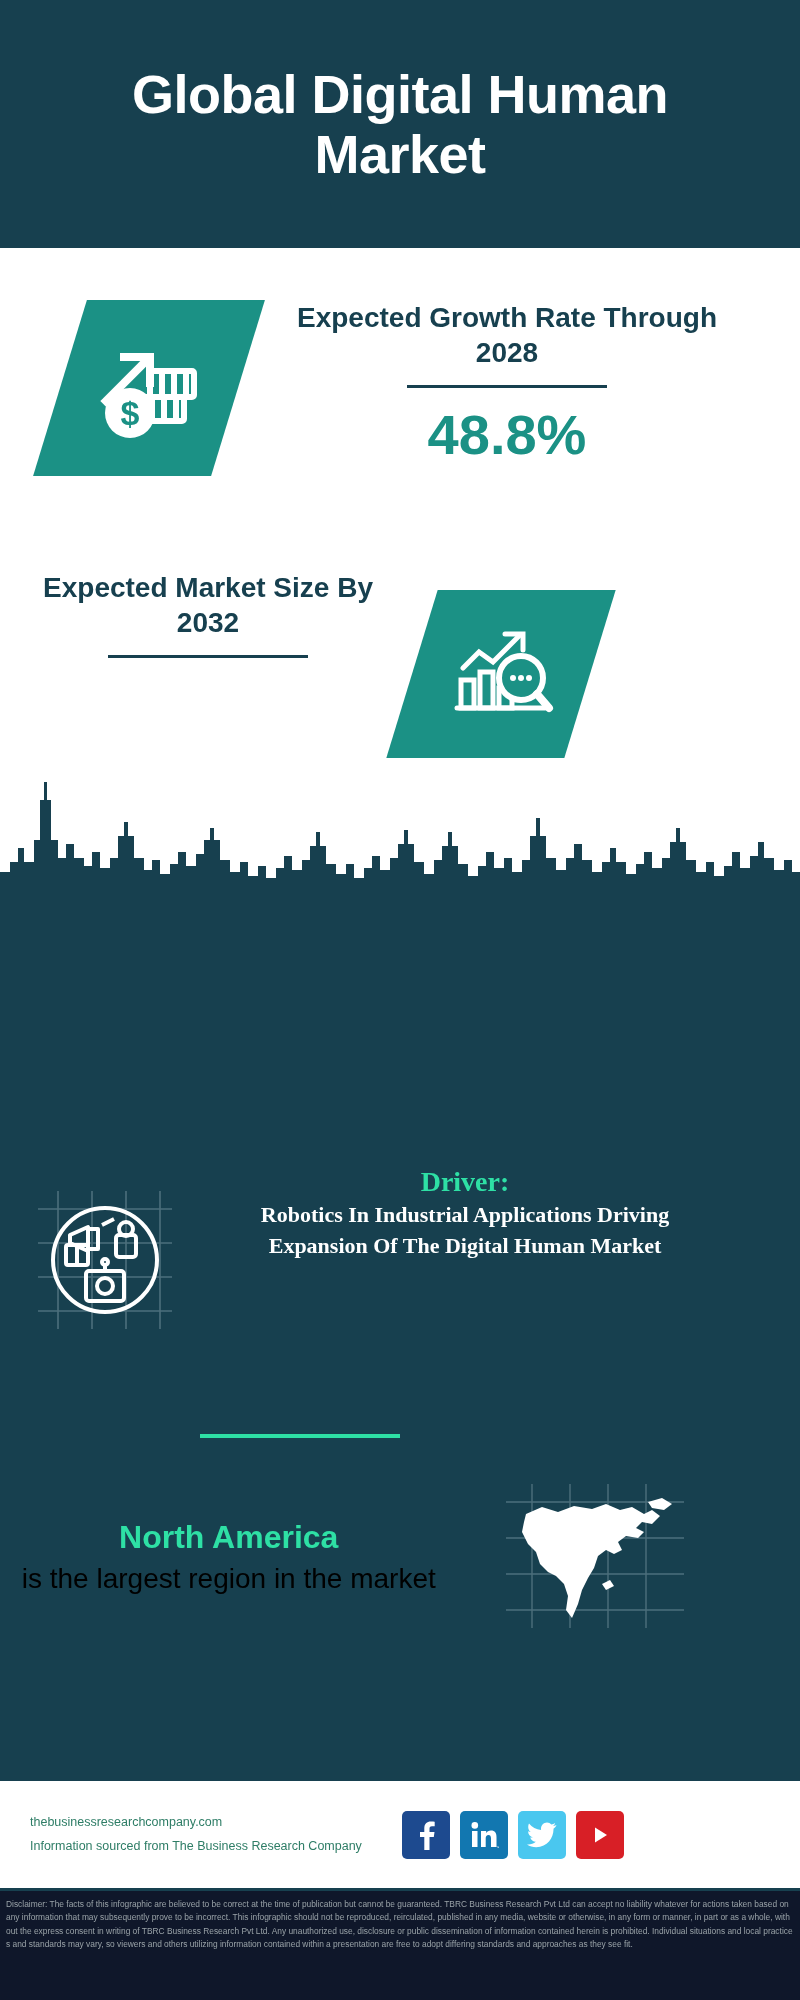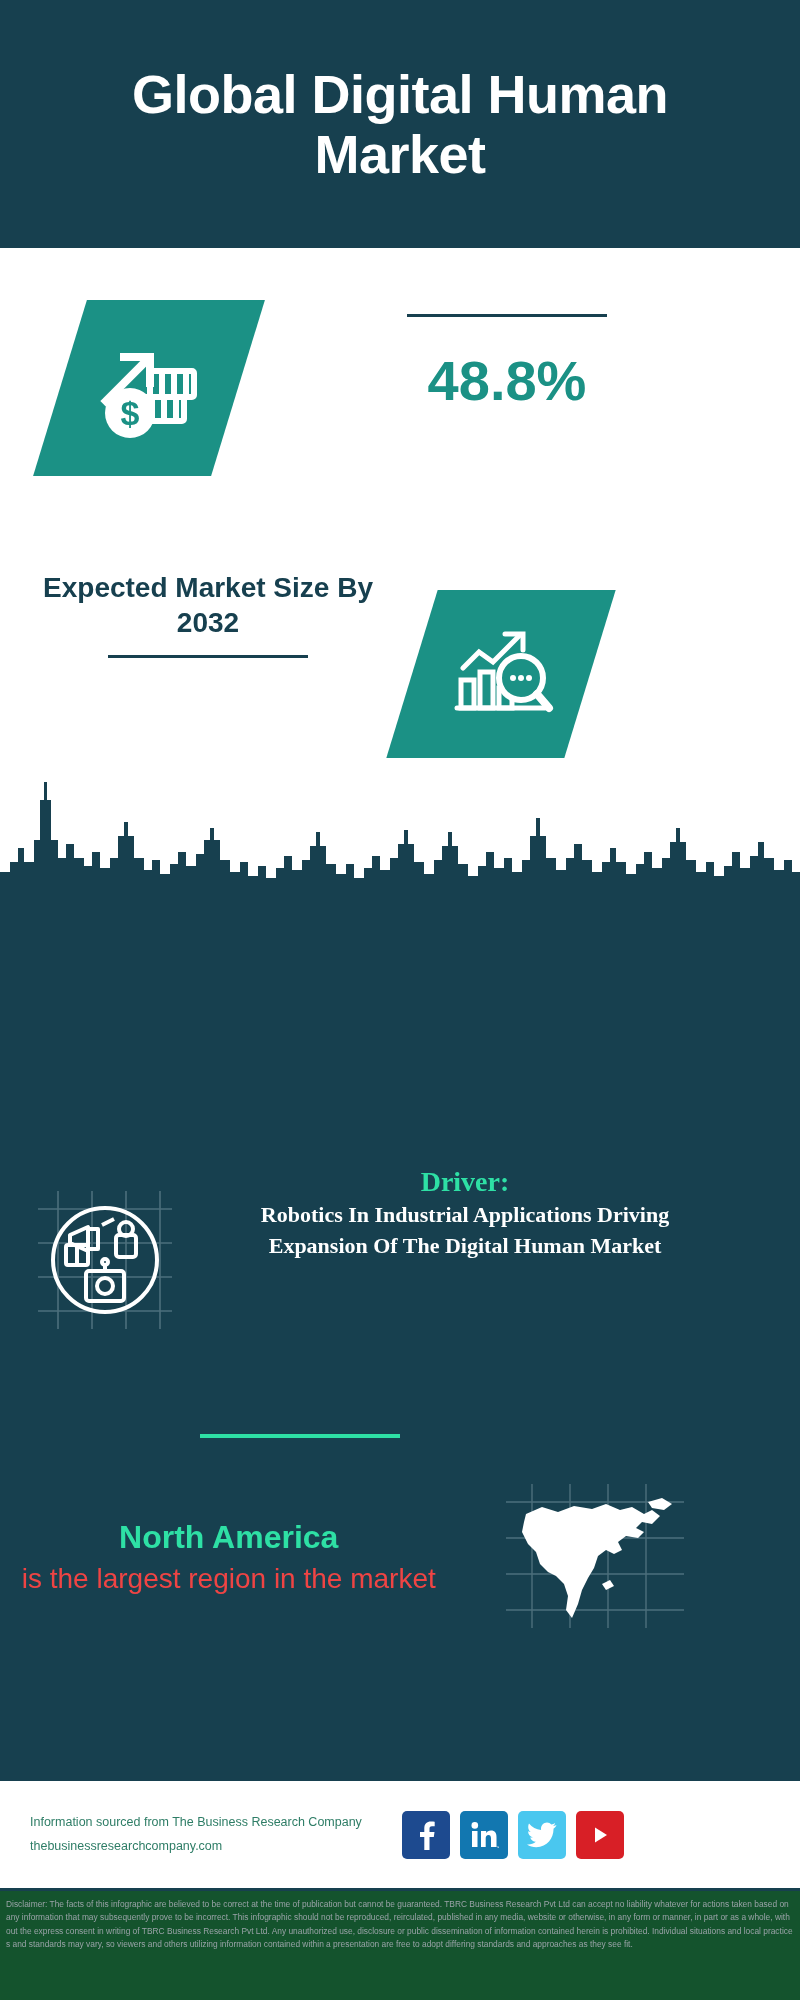--- a/index.html
+++ b/index.html
@@ -48,21 +48,21 @@
   
   .stat-block { position:absolute; }
   .stat-title {
     color:#17404f; font-size:28px; font-weight:bold; line-height:1.26;
   }
   .stat-rule {
     height:3px; background:#17404f; margin:14px auto 0 auto; width:200px;
   }
   .stat-value {
     color:#1b9185; font-size:56px; font-weight:bold; line-height:1.1;
-    margin-top:33px;
+    margin-top:16px;
   }
 
   .growth-block { left:272px; top:300px; width:470px; text-align:center; }
   .size-block   { left:38px;  top:570px; width:340px; text-align:center; }
 
   
   .skyline-wrap { position:absolute; left:0; top:740px; width:800px; height:180px; }
   .skyline-wrap svg { display:block; width:800px; height:180px; }
 
   
@@ -90,21 +90,21 @@
     background:#2ee0a5;
   }
 
   
   .region-row {
     position:absolute; left:0; top:1480px; width:732px;
     display:flex; align-items:center;
   }
   .region-text { width:500px; text-align:center; }
   .region-name { color:#2ee0a5; font-size:32px; font-weight:bold; line-height:1.25; }
-  .region-sub  { color:#ef4444; font-size:28px; font-weight:normal; line-height:1.3; margin-top:4px;}
+  .region-sub  { color:#000000; font-size:28px; font-weight:normal; line-height:1.3; margin-top:4px;}
   .region-map  { width:300px; display:flex; justify-content:center; }
 
   
   .source-bar {
     position:absolute; left:0; top:1778px; width:800px; height:110px;
     background:#ffffff;
     border-top:3px solid #17404f;
     display:flex; align-items:center;
   }
   .source-text { margin-left:30px; width:360px; }
@@ -118,21 +118,21 @@
   }
   .soc.fb { background:#1d4a8f; }
   .soc.li { background:#1277b0; }
   .soc.tw { background:#4ac7ef; }
   .soc.yt { background:#d81f26; }
   .soc svg { display:block; }
 
   
   .disclaimer {
     position:absolute; left:0; top:1888px; width:800px; height:112px;
-    background:#14532d; border-top:3px solid #17404f;
+    background:#0f172a; border-top:3px solid #17404f;
     padding:7px 6px 16px 6px;
   }
   .disclaimer p {
     color:#9aa3a8; font-size:8.4px; line-height:1.58; text-align:left;
     word-break:break-all;
   }
 </style>
 </head>
 <body>
 
@@ -161,20 +161,21 @@
           <line x1="74" y1="70" x2="74" y2="94"></line>
           <line x1="86" y1="70" x2="86" y2="94"></line>
         </g>
         <circle cx="40" cy="86" r="25" fill="#ffffff"></circle>
         <text x="40" y="98" font-family="'Liberation Sans',sans-serif" font-size="34" font-weight="bold" fill="#1b9185" text-anchor="middle">$</text>
       </svg>
     </span>
   </div>
 
   <div class="stat-block growth-block">
+    <div class="stat-title">Expected Growth Rate Through 2028</div>
     <div class="stat-rule"></div>
     <div class="stat-value">48.8%</div>
   </div>
 
   <div class="stat-block size-block">
     <div class="stat-title">Expected Market Size By 2032</div>
     <div class="stat-rule"></div>
   </div>
 
   <div class="skew-badge badge-size">
@@ -267,22 +268,22 @@
           <path fill="#ffffff" d="M24,34 L40,27 L56,32 L72,26 L90,29 L104,24 L118,30 L130,27 L142,34 L150,30 L158,36 L150,44 L140,42 L134,48 L142,52 L136,58 L124,56 L116,62 L120,70 L112,74 L104,70 L96,76 L92,88 L86,98 L80,110 L76,124 L70,138 L64,130 L66,116 L62,104 L54,96 L46,92 L38,84 L34,72 L26,64 L20,52 L22,42 Z"></path>
           <path fill="#ffffff" d="M146,22 L160,18 L170,24 L162,30 L150,28 Z"></path>
           <path fill="#ffffff" d="M100,104 L108,100 L112,106 L104,110 Z"></path>
         </svg>
       </span>
     </div>
   </div>
 
   <div class="source-bar">
     <div class="source-text">
+      <div>thebusinessresearchcompany.com</div>
       <div>Information sourced from The Business Research Company</div>
-      <div>thebusinessresearchcompany.com</div>
     </div>
     <div class="socials">
       <a class="soc fb">
         <svg width="26" height="30" viewBox="0 0 26 30">
             <path fill="#ffffff" d="M16.5 30V17h4.3l.7-5h-5V8.8c0-1.5.4-2.5 2.5-2.5h2.7V1.8C21.2 1.7 19.6 1.5 17.8 1.5c-3.9 0-6.5 2.4-6.5 6.7V12H7v5h4.3v13h5.2z"></path>
           </svg>
       </a>
       <a class="soc li">
         <svg width="30" height="30" viewBox="0 0 30 30">
           <rect x="3" y="11" width="5.5" height="16" fill="#ffffff"></rect>

